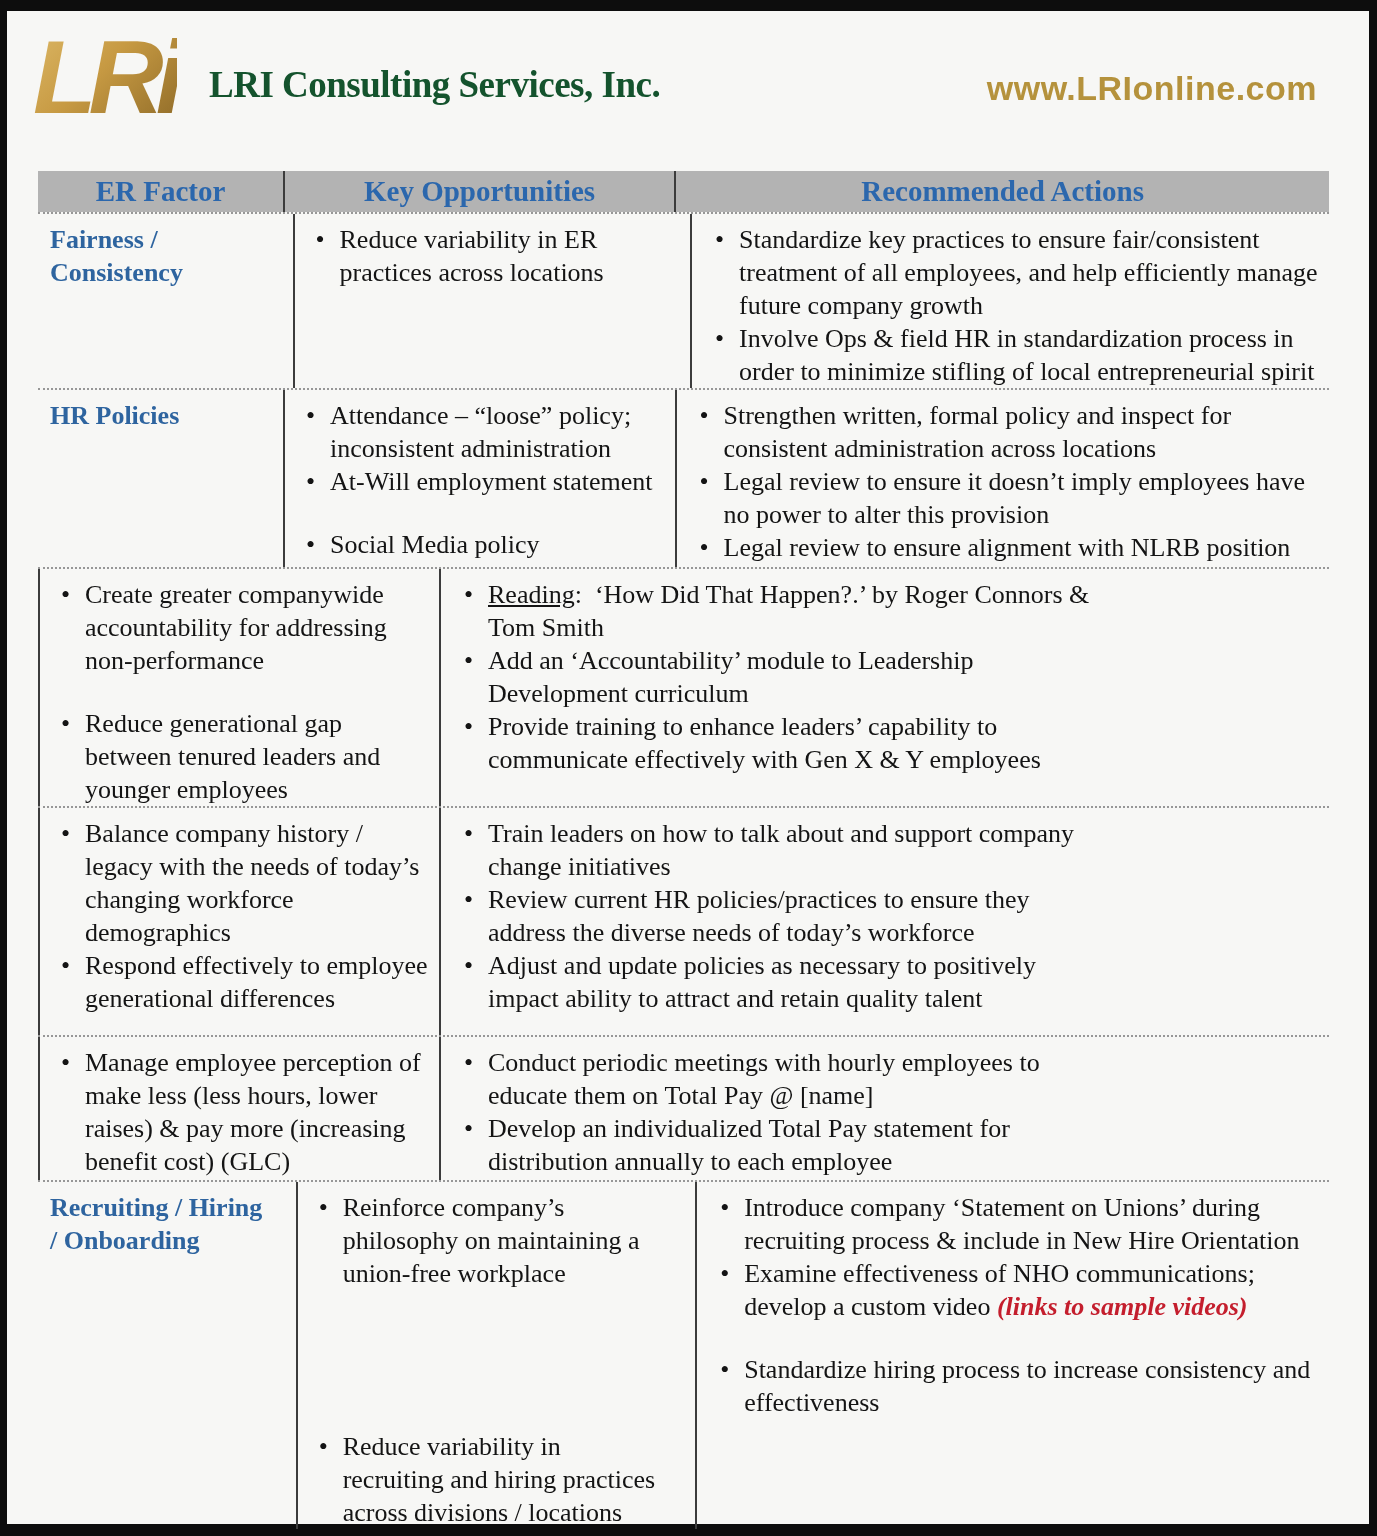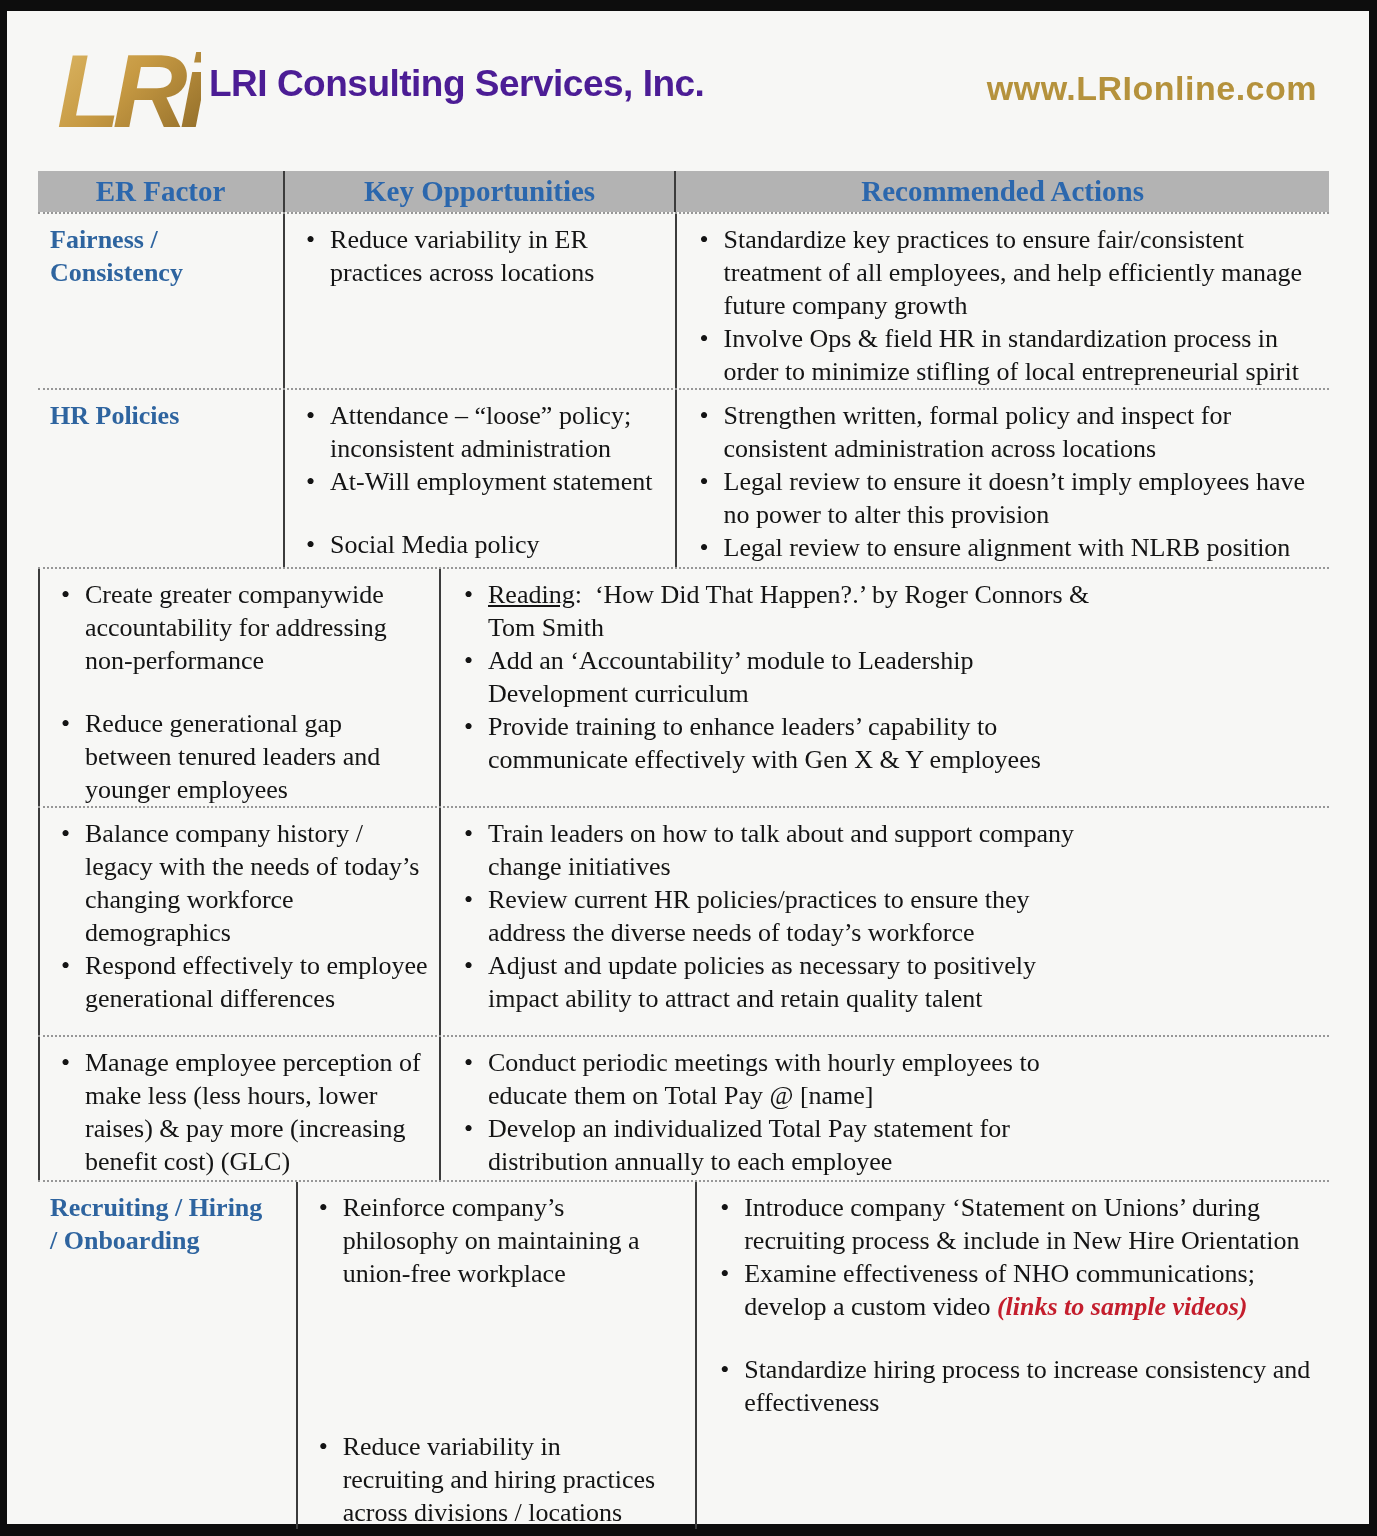--- a/index.html
+++ b/index.html
@@ -10,37 +10,36 @@
     font-family:"Liberation Serif","DejaVu Serif",serif;
     overflow:hidden;
   }
   .page {
     position:absolute; left:7px; top:11px; width:1362px; height:1513px;
     background:#f7f7f5;
   }
   
   .brandbar { position:relative; height:158px; }
   .logo {
-    position:absolute; left:26px; top:28px;
+    position:absolute; left:26px; top:14px;
     font-family:"Liberation Sans","DejaVu Sans",sans-serif;
     font-weight:bold; font-style:italic;
     font-size:104px; line-height:104px; letter-spacing:-8px;
     color:#b5923c;
-    margin-left:24px;
   }
   @supports (-webkit-background-clip: text) {
     .logo {
       background:linear-gradient(135deg,#dcb765 0%,#c79a43 45%,#8f6b28 100%);
       -webkit-background-clip:text; background-clip:text; color:transparent;
     }
   }
   .company {
     position:absolute; left:202px; top:52px;
-    font-family:Liberation Sans, sans-serif;
-    font-weight:bold; font-size:37px; color:#4c1d95; letter-spacing:-0.5px;
+    font-family:Liberation Serif, serif;
+    font-weight:bold; font-size:37px; color:#14532d; letter-spacing:-0.5px;
   }
   .website {
     position:absolute; right:52px; top:58px;
     font-family:"Liberation Sans","DejaVu Sans",sans-serif;
     font-weight:bold; font-size:34px; color:#b5923c; letter-spacing:0.5px;
   }
   
   .ertable { position:absolute; left:31px; top:160px; width:1291px; }
   .thead { display:flex; background:#b3b3b3; height:41px; align-items:center; }
   .th {
@@ -52,21 +51,21 @@
   .c3 { width:671px; }
   .th.c2, .th.c3 { border-left:2px solid #3c3c3c; height:41px; line-height:41px; }
   .row { display:flex; border-top:2px dotted #979797; }
   .cell {
     box-sizing:border-box; font-size:26px; line-height:33px; color:#141414;
     padding-top:9px;
   }
   .cell.c1 { padding-left:12px; padding-right:8px; font-weight:bold; color:#2e649f; }
   .cell.c2 { padding-left:20px; padding-right:8px; border-left:2px solid #3c3c3c; }
   .cell.c3 { padding-left:22px; padding-right:4px; border-left:2px solid #3c3c3c; }
-  .row:nth-child(1) { min-height:168px; }
+  .row:nth-child(1) { min-height:168px;gap:15px; }
   .row:nth-child(2) { min-height:177px; }
   .row:nth-child(3) { min-height:237px; }
   .row:nth-child(4) { min-height:227px; }
   .row:nth-child(5) { min-height:143px; }
   .row:nth-child(6) { min-height:345px;gap:20px; }
   .bullet { display:flex; }
   .bullet .dot { flex:none; width:24px; padding-left:1px; }
   .bullet .txt { flex:1; }
   .gap-sm { margin-top:30px; }
   .gap-xl { margin-top:140px; }

